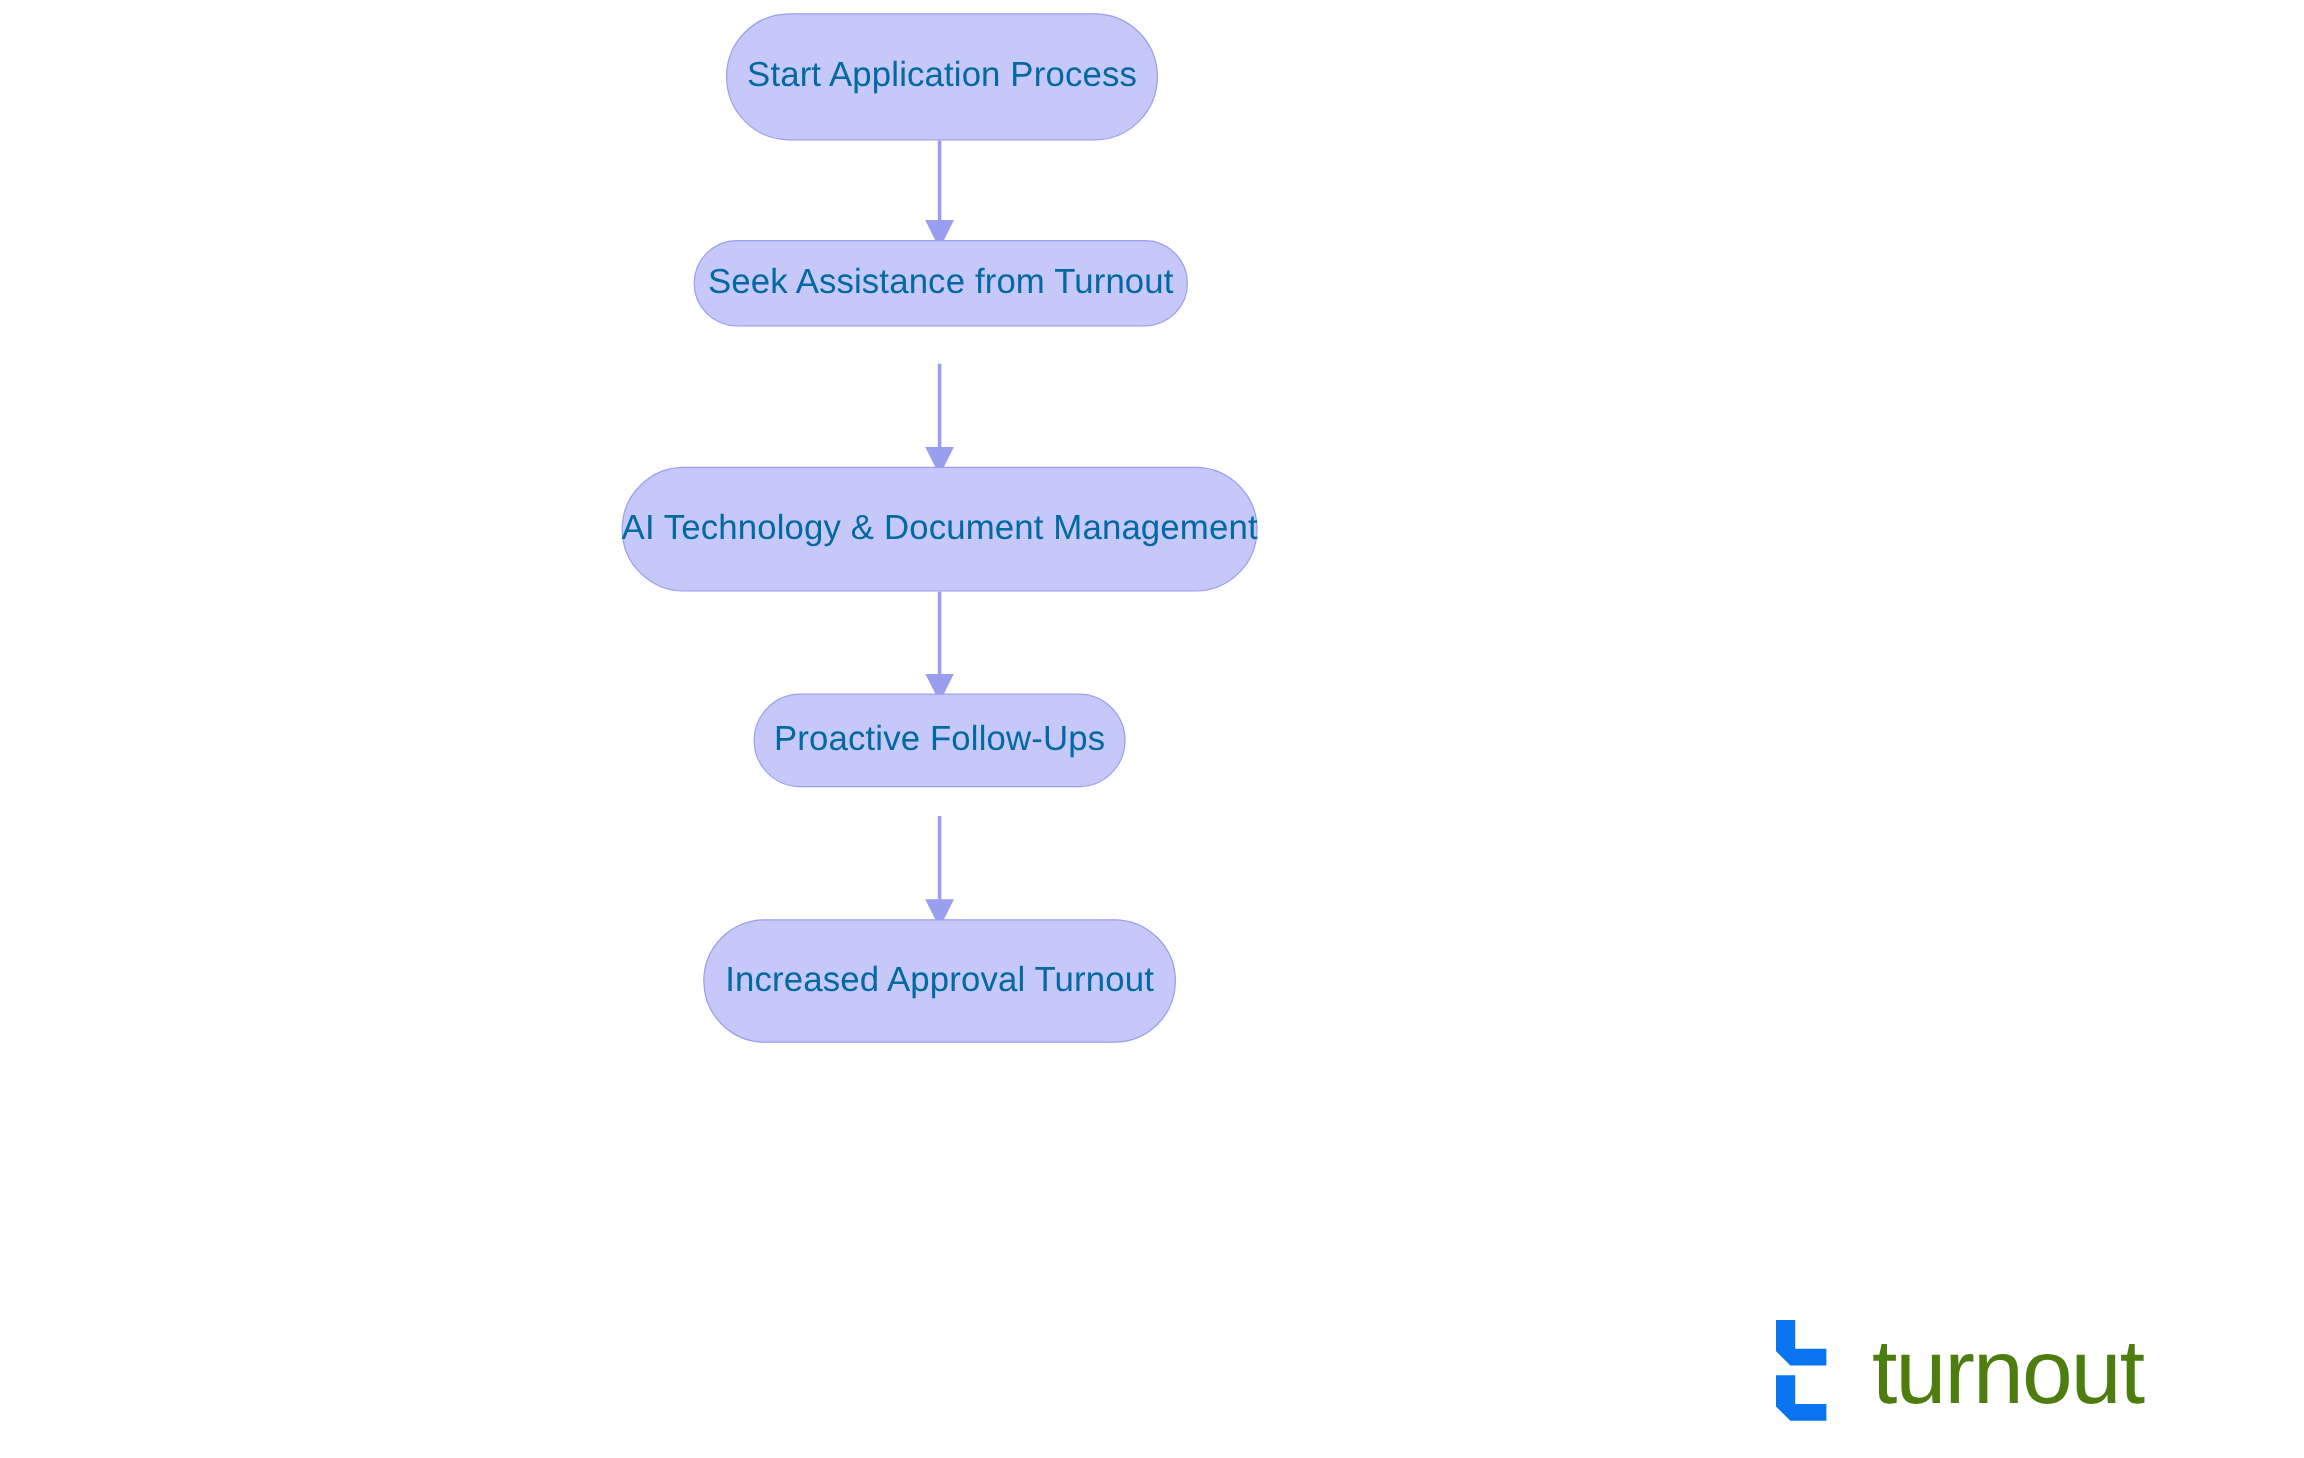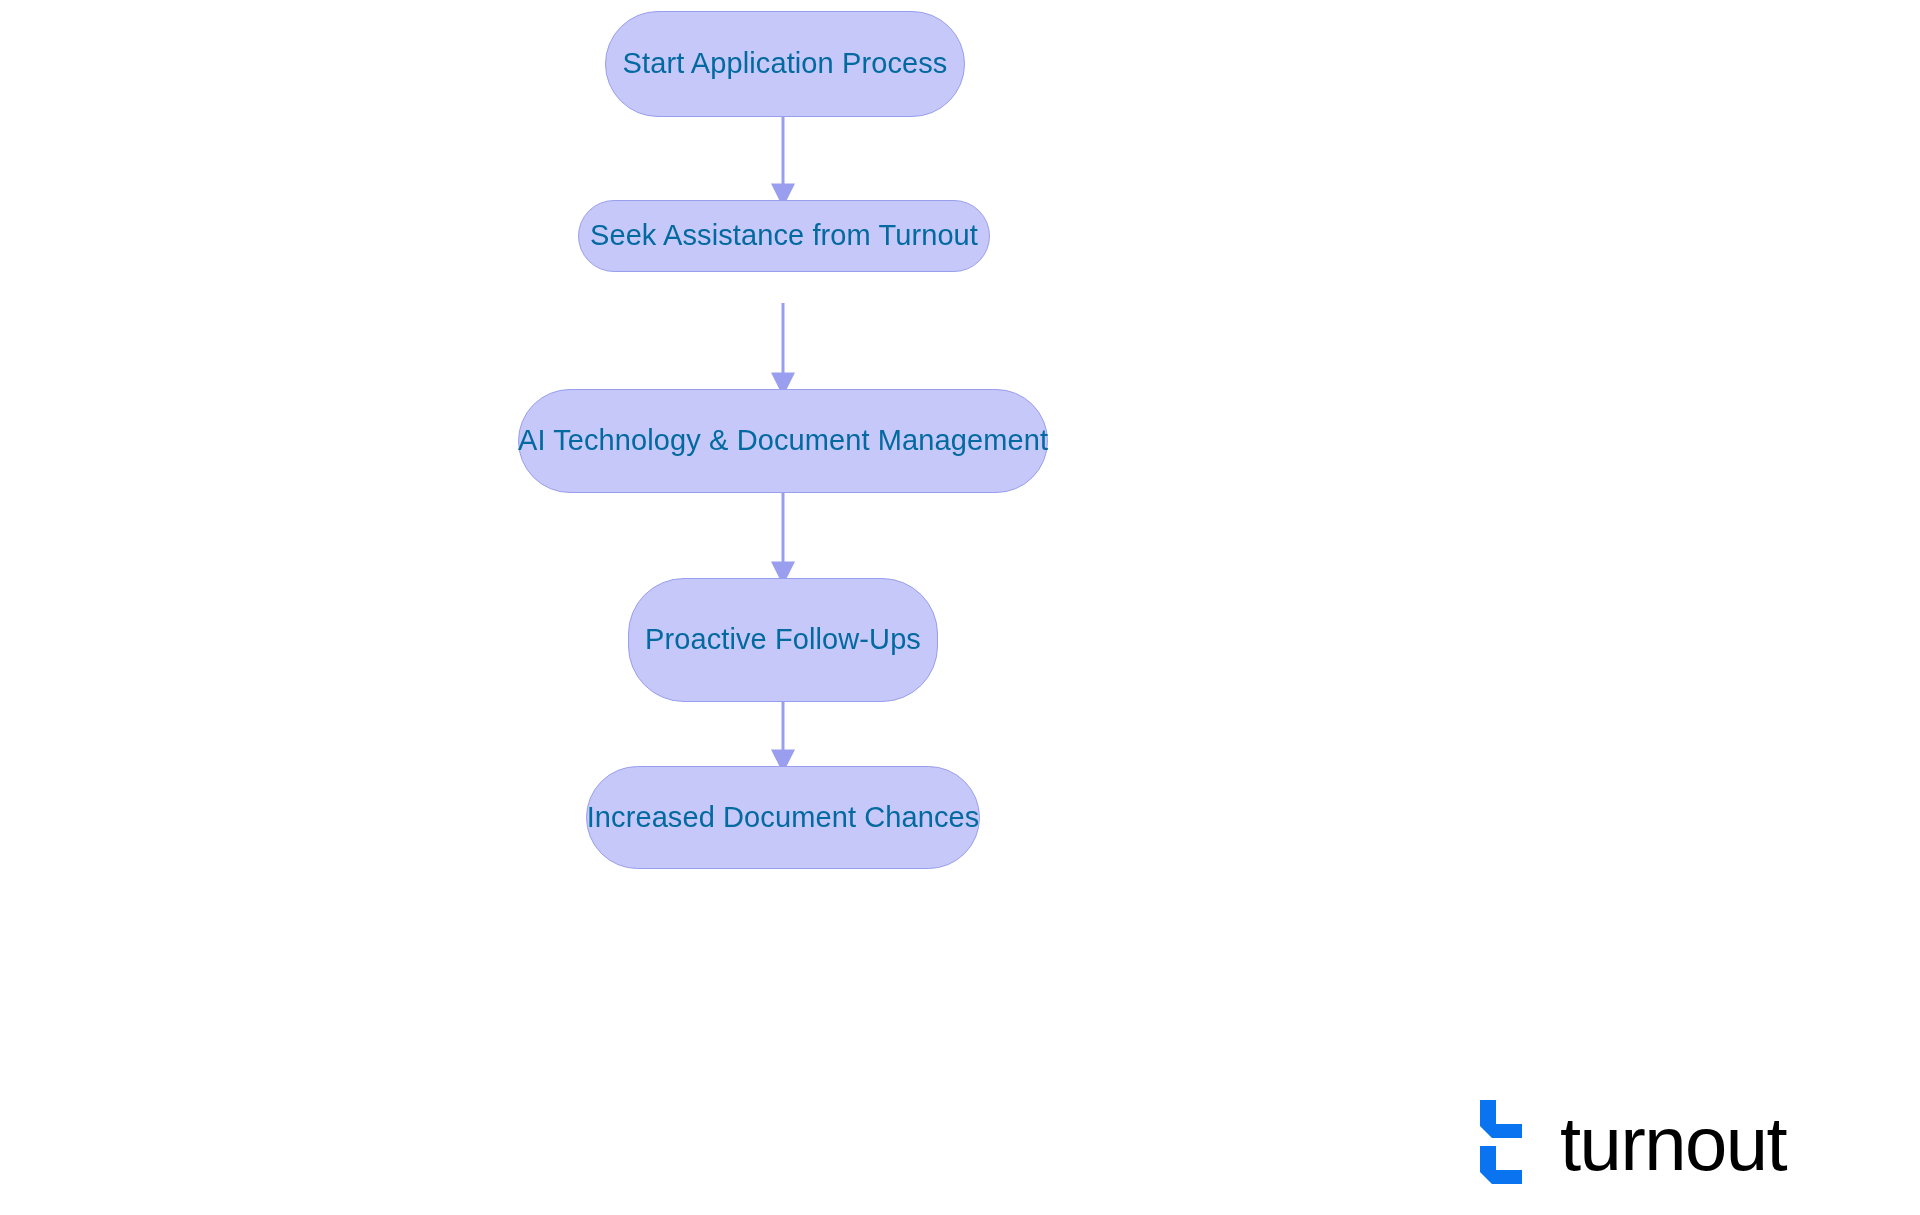--- a/index.html
+++ b/index.html
@@ -65,21 +65,21 @@
   }
   #brand-logo .logo-mark {
     width: 56px;
     height: 88px;
     display: block;
   }
   #brand-logo .logo-wordmark {
     font-family: "Liberation Sans", sans-serif;
     font-size: 76px;
     font-weight: 400;
-    color: #000000;
+    color: #4d7c0f;
     letter-spacing: -1.5px;
     line-height: 1;
     margin-top: 4px;
   }
 </style>
 </head>
 <body>
 
 <div id="flow-canvas">
 
@@ -109,26 +109,26 @@
   </div>
 
   <div class="flow-node" id="node-n2" style="left:578px; top:200px; width:412px; height:72px;">
     <span class="node-label">Seek Assistance from Turnout</span>
   </div>
 
   <div class="flow-node" id="node-n3" style="left:518px; top:389px; width:530px; height:104px;">
     <span class="node-label">AI Technology &amp; Document Management</span>
   </div>
 
-  <div class="flow-node" id="node-n4" style="left:628px; top:578px; width:310px; height:124px;">
+  <div class="flow-node" id="node-n4" style="left:628px; top:578px; width:310px; height:78px;">
     <span class="node-label">Proactive Follow-Ups</span>
   </div>
 
   <div class="flow-node" id="node-n5" style="left:586px; top:766px; width:394px; height:103px;">
-    <span class="node-label">Increased Document Chances</span>
+    <span class="node-label">Increased Approval Turnout</span>
   </div>
 
 </div>
 
 <div id="brand-logo">
   <svg class="logo-mark" viewBox="0 0 56 88" xmlns="http://www.w3.org/2000/svg">
     <path d="M2 2 H18 V26 H44 V40 H14 L2 28 Z" fill="#0a74f0"></path>
     <path d="M2 48 H18 V72 H44 V86 H14 L2 74 Z" fill="#0a74f0"></path>
   </svg>
   <span class="logo-wordmark">turnout</span>

